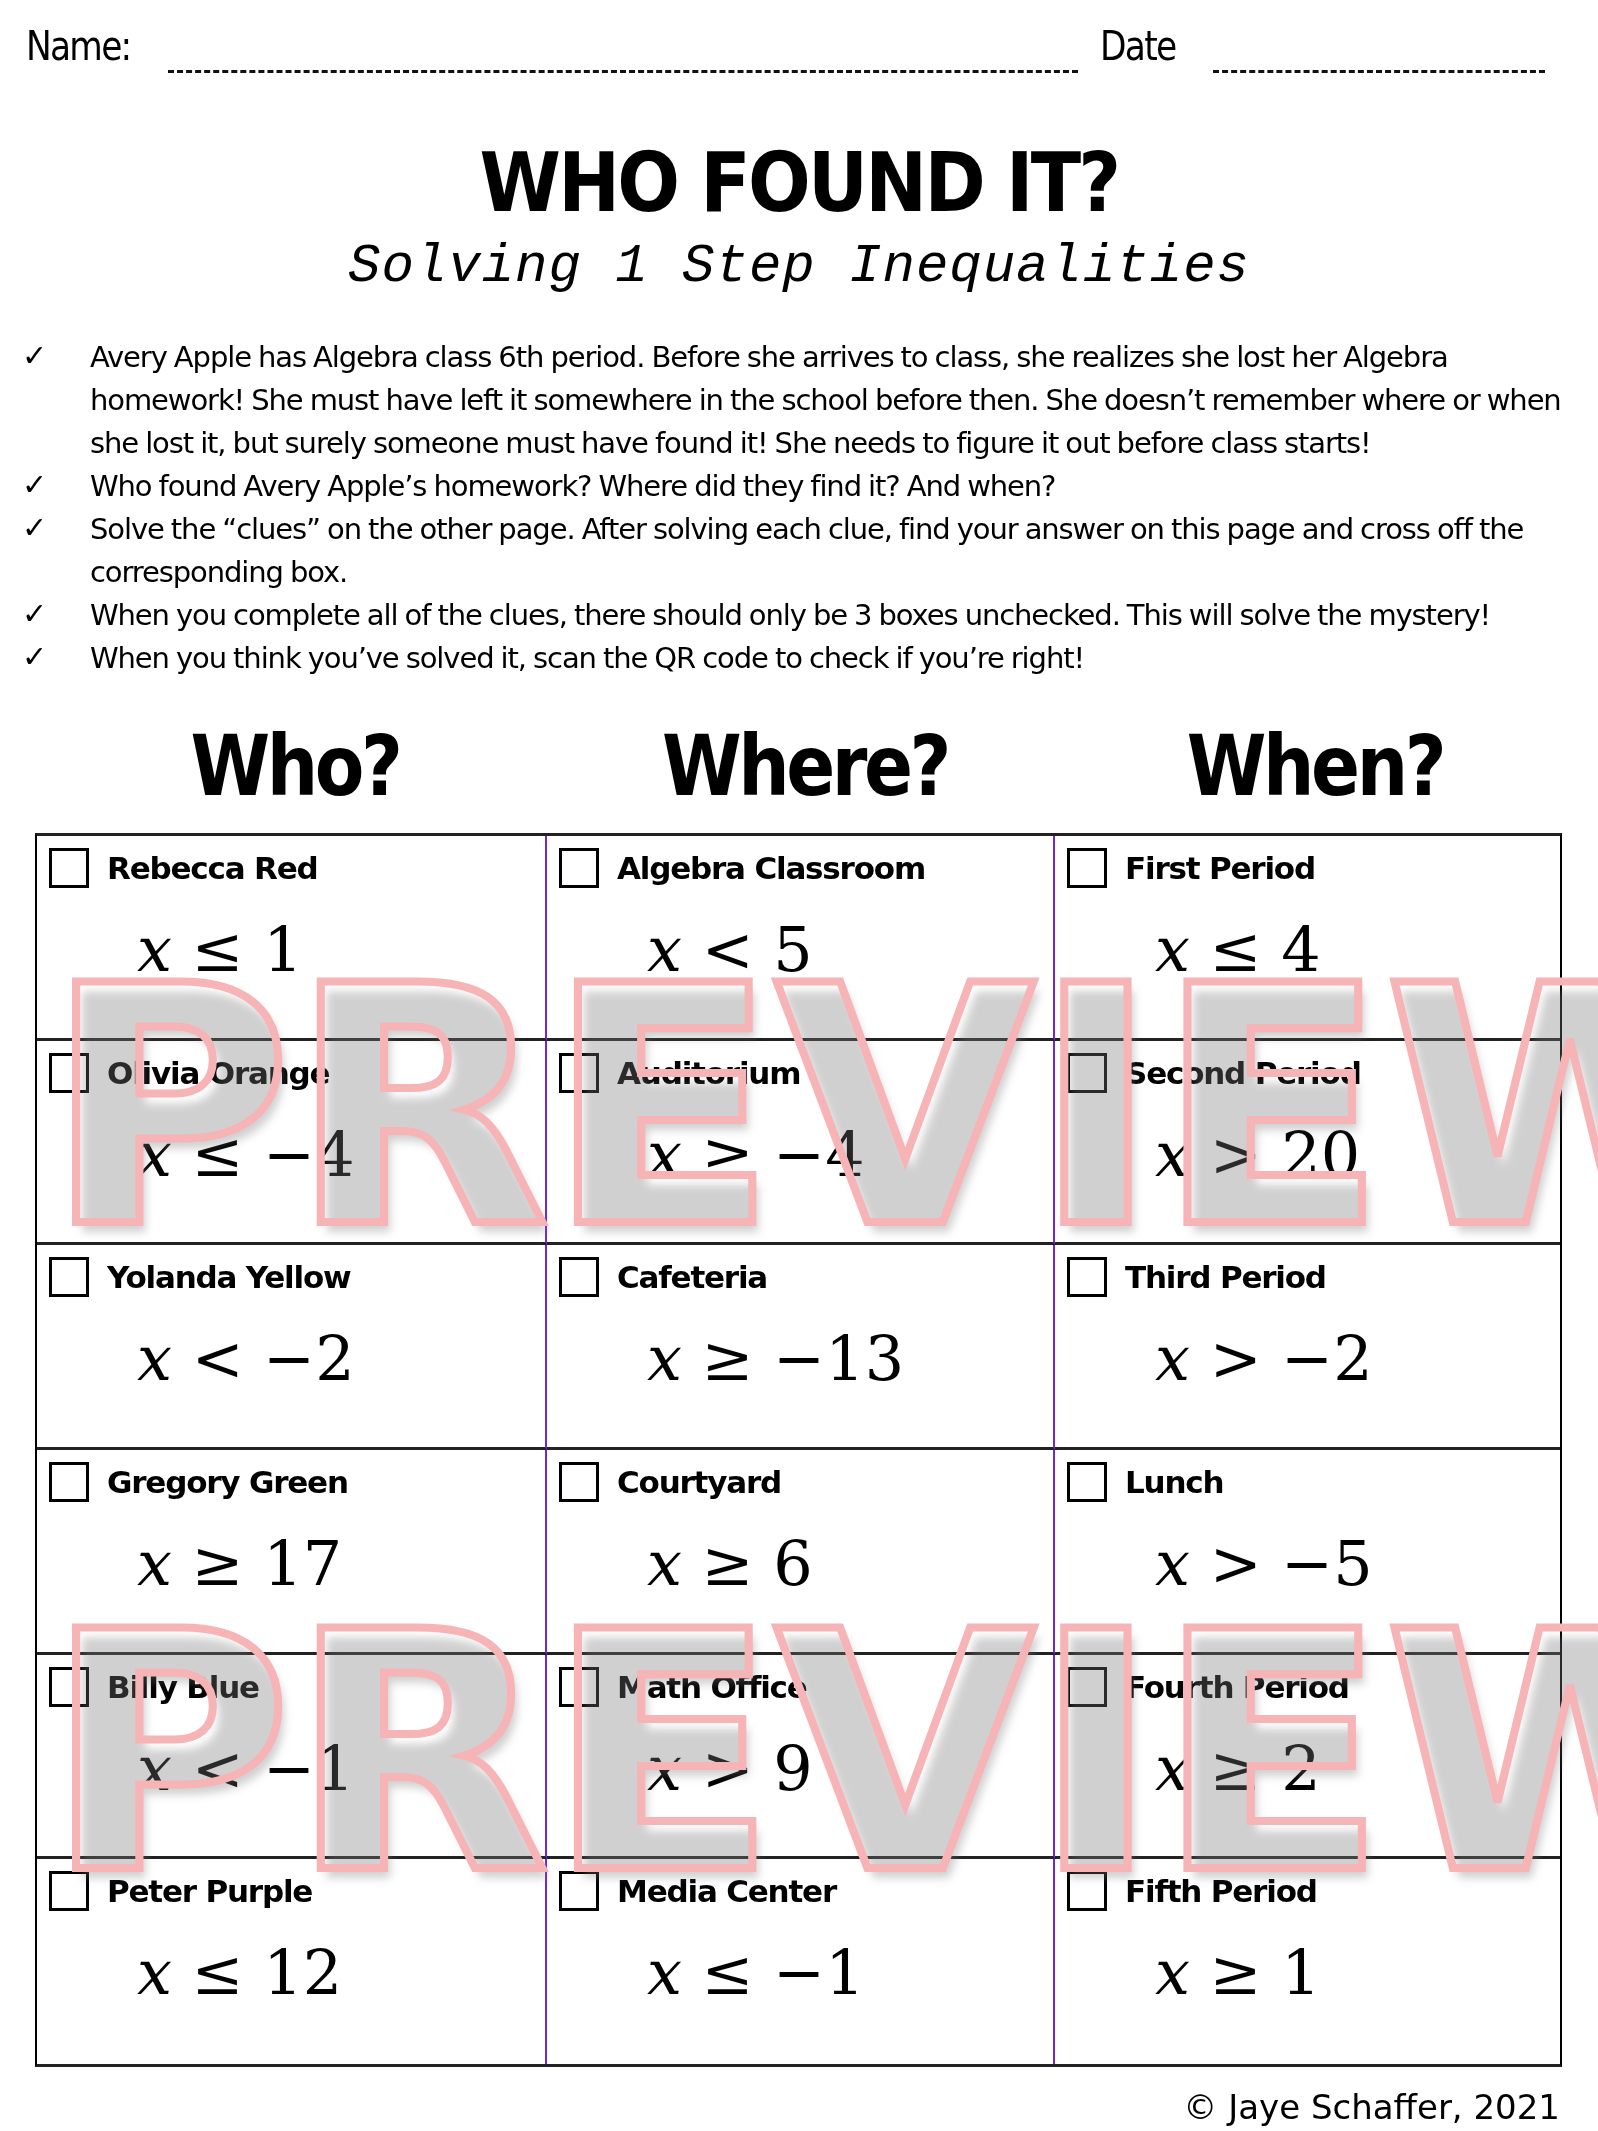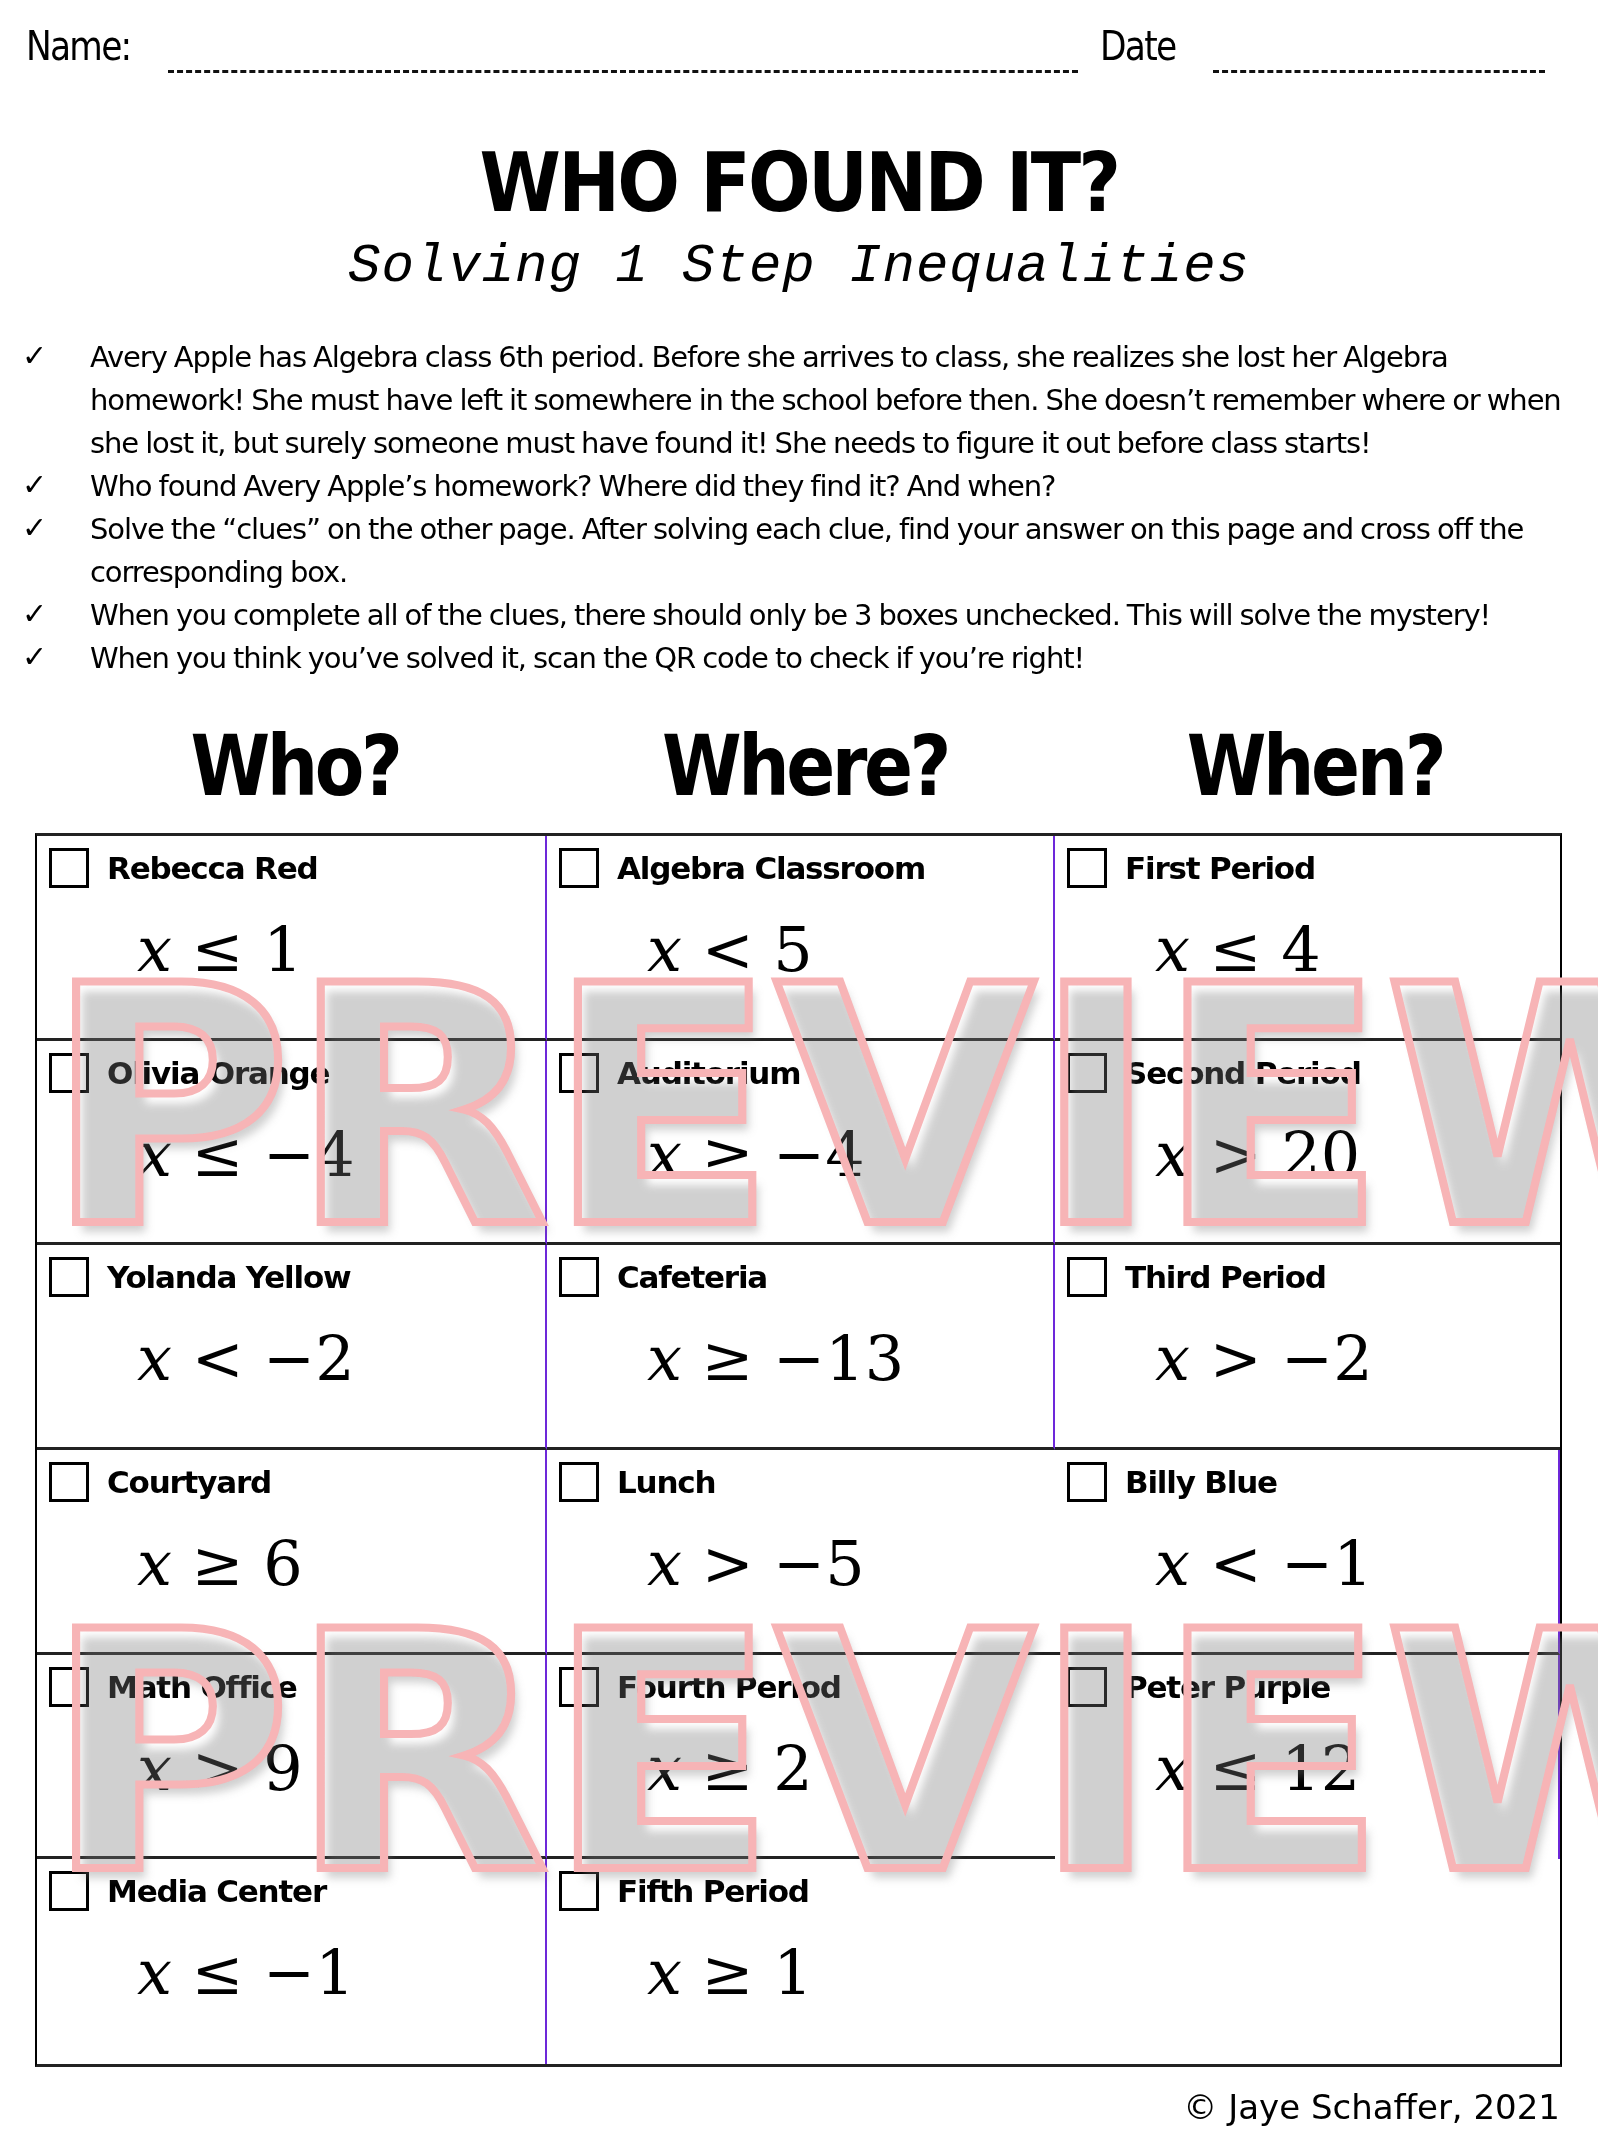--- a/index.html
+++ b/index.html
@@ -297,20 +297,25 @@
     <span class="cell-eq"><span class="var">x</span> <span>≥</span> <span>−13</span></span>
   </div>
   <div class="cell last-col">
     <div class="checkbox"></div>
     <span class="cell-label">Third Period</span>
     <span class="cell-eq"><span class="var">x</span> <span>&gt;</span> <span>−2</span></span>
   </div>
 
   <div class="cell">
     <div class="checkbox"></div>
+    <span class="cell-label">Gregory Green</span>
+    <span class="cell-eq"><span class="var">x</span> <span>≥</span> <span>17</span></span>
+  </div>
+  <div class="cell">
+    <div class="checkbox"></div>
     <span class="cell-label">Courtyard</span>
     <span class="cell-eq"><span class="var">x</span> <span>≥</span> <span>6</span></span>
   </div>
   <div class="cell last-col">
     <div class="checkbox"></div>
     <span class="cell-label">Lunch</span>
     <span class="cell-eq"><span class="var">x</span> <span>&gt;</span> <span>−5</span></span>
   </div>
 
   <div class="cell">

